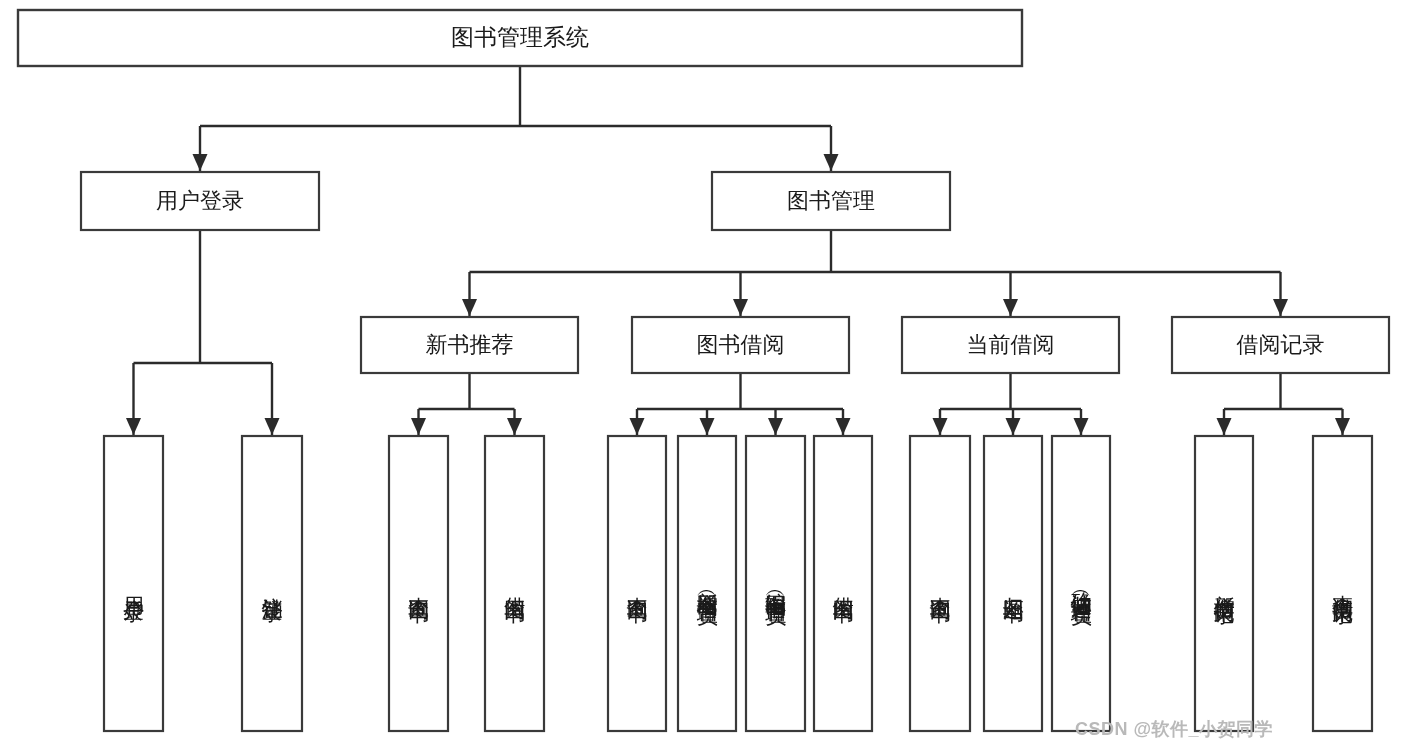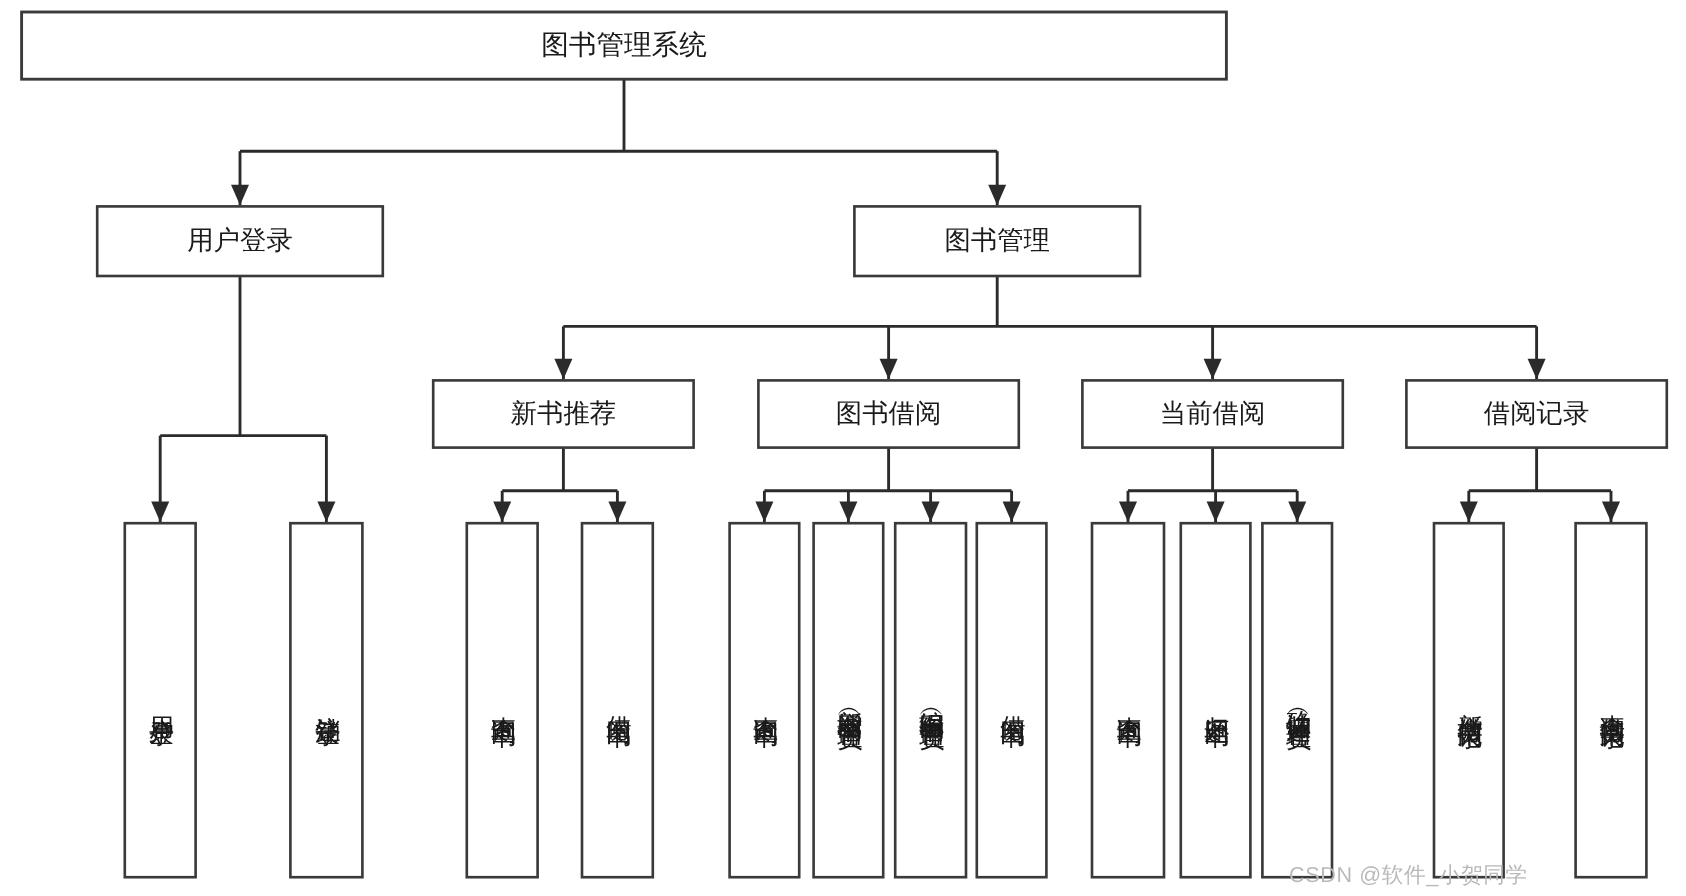--- a/index.html
+++ b/index.html
@@ -82,20 +82,21 @@
   .watermark {
     position: absolute;
     right: 12px;
     bottom: 6px;
     font-family: "Liberation Sans", "DejaVu Sans", sans-serif;
     font-size: 18px;
     color: #b9b9b9;
     letter-spacing: 0.5px;
     white-space: nowrap;
     user-select: none;
+    font-weight: bold;
   }
 </style>
 </head>
 <body>
 
 <div id="diagram-root">
 
   <svg id="diagram-svg" viewBox="0 0 1405 747" xmlns="http://www.w3.org/2000/svg">
 
     <defs>

